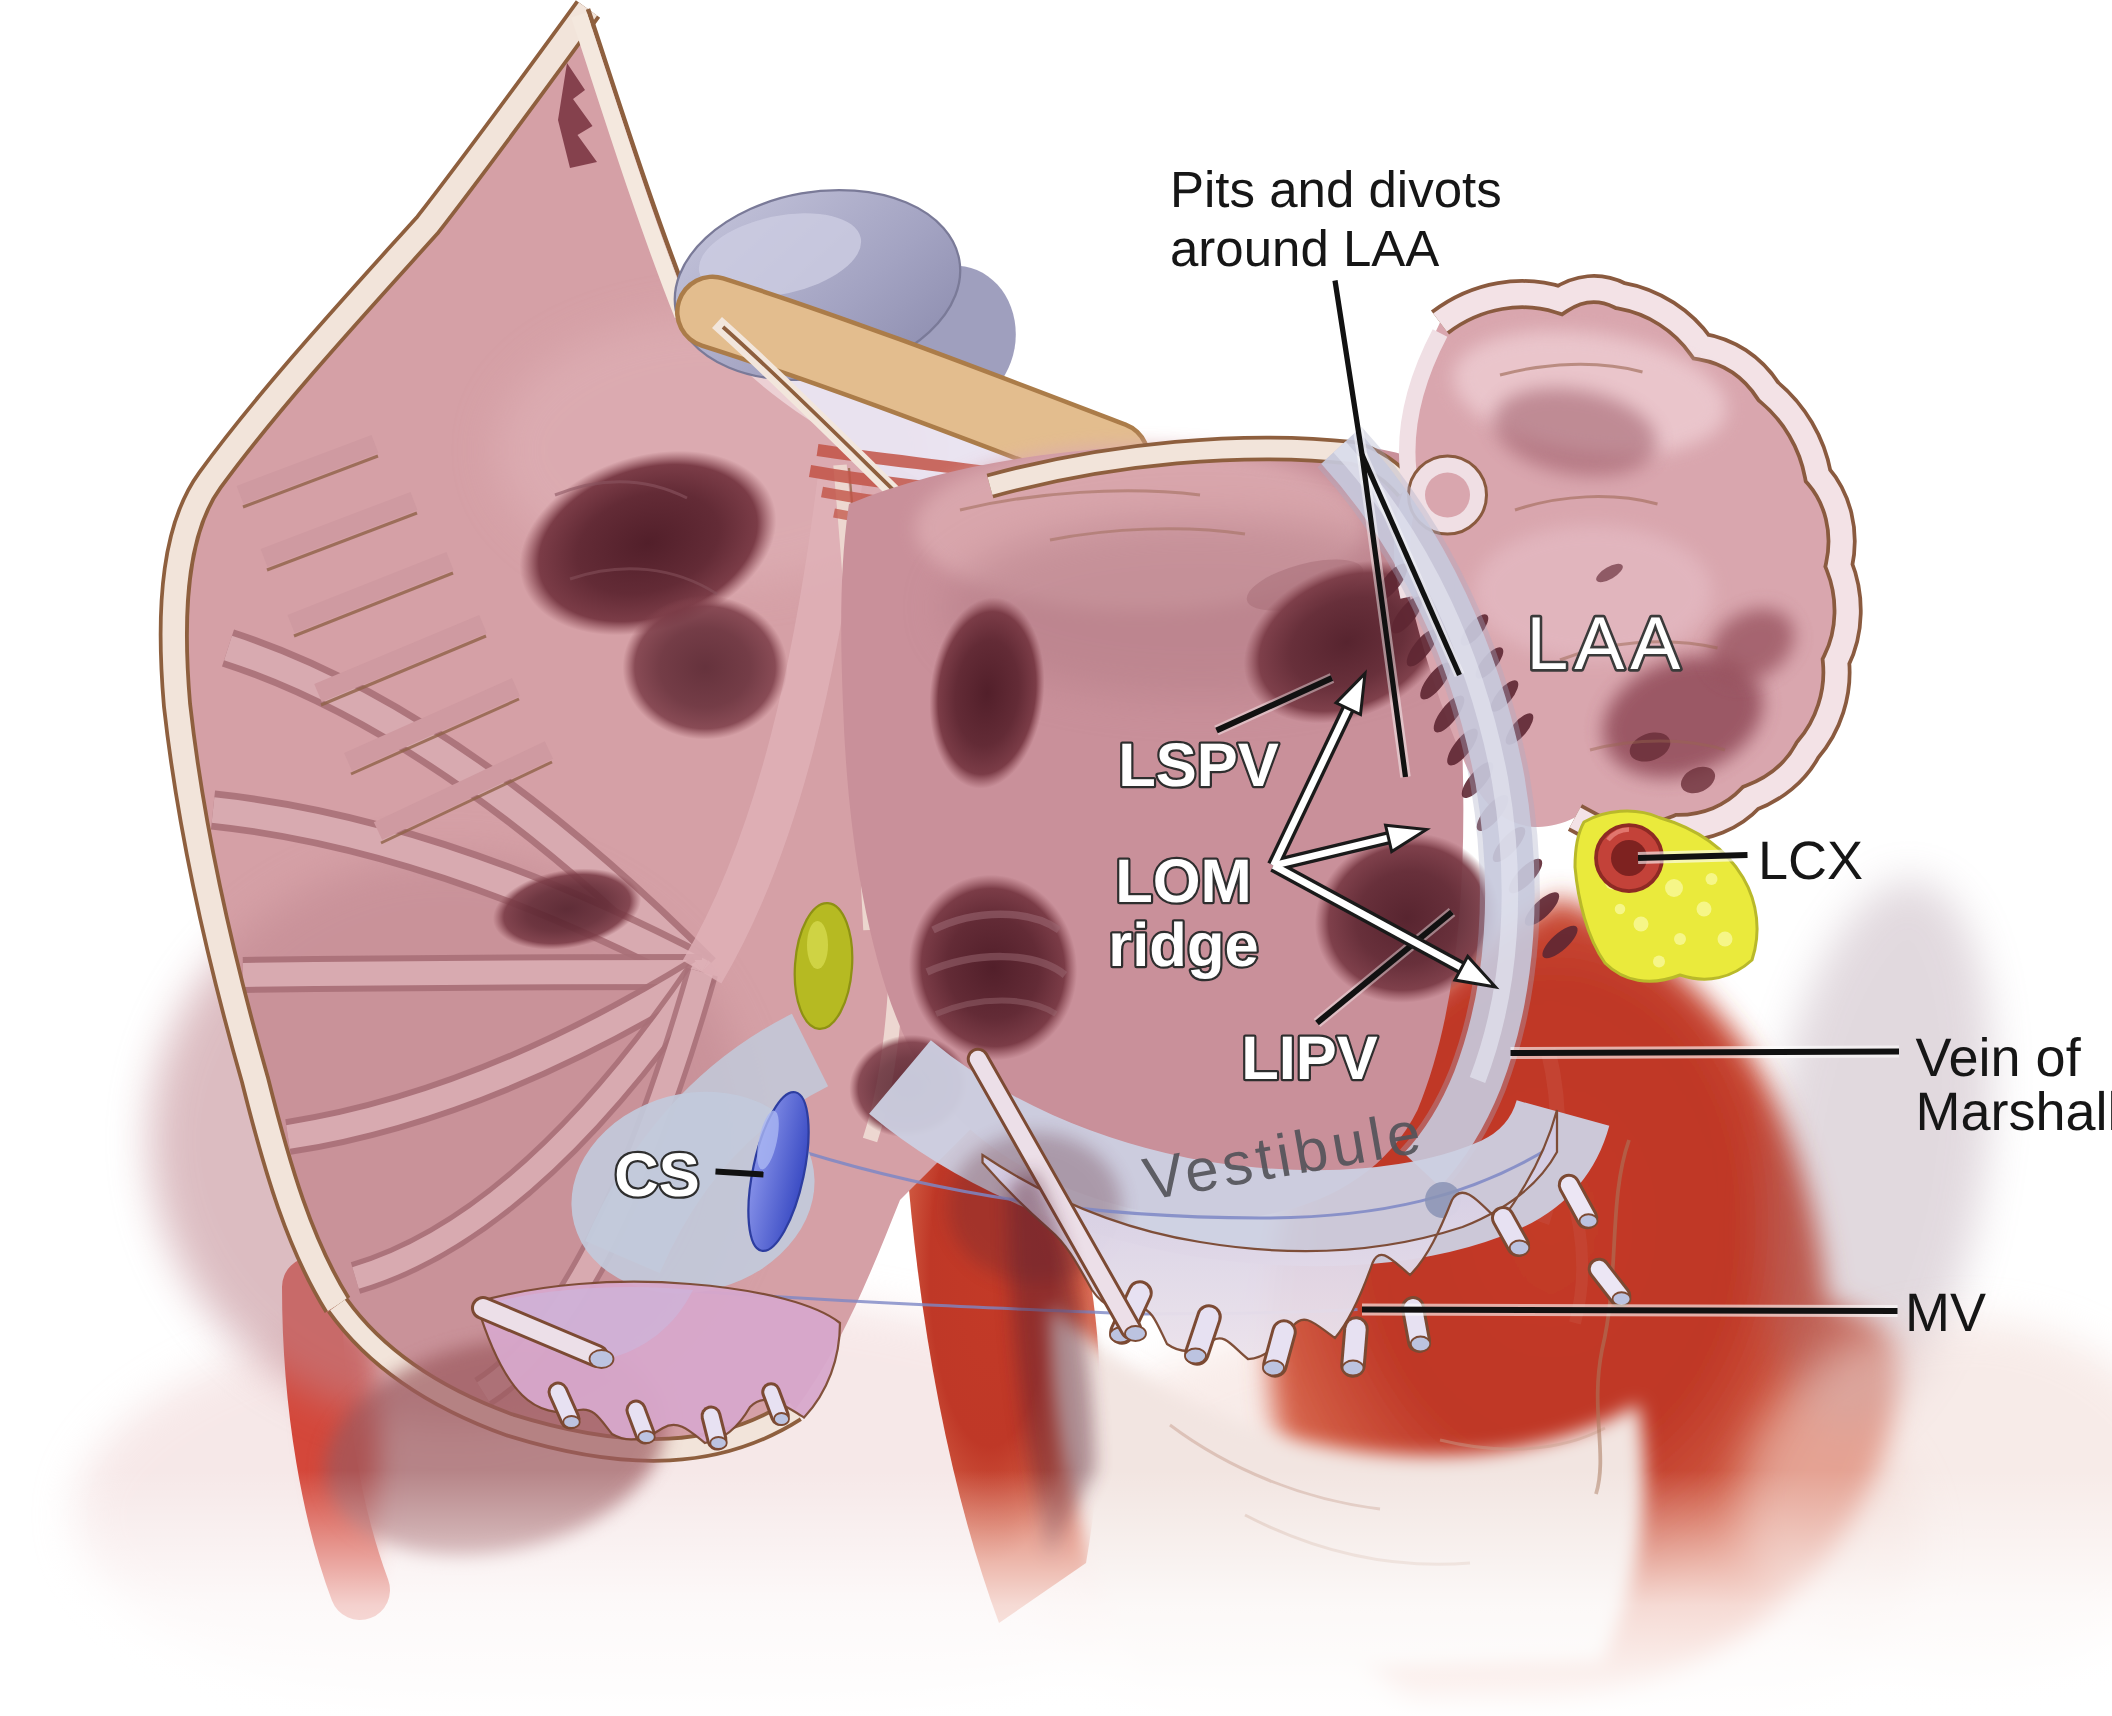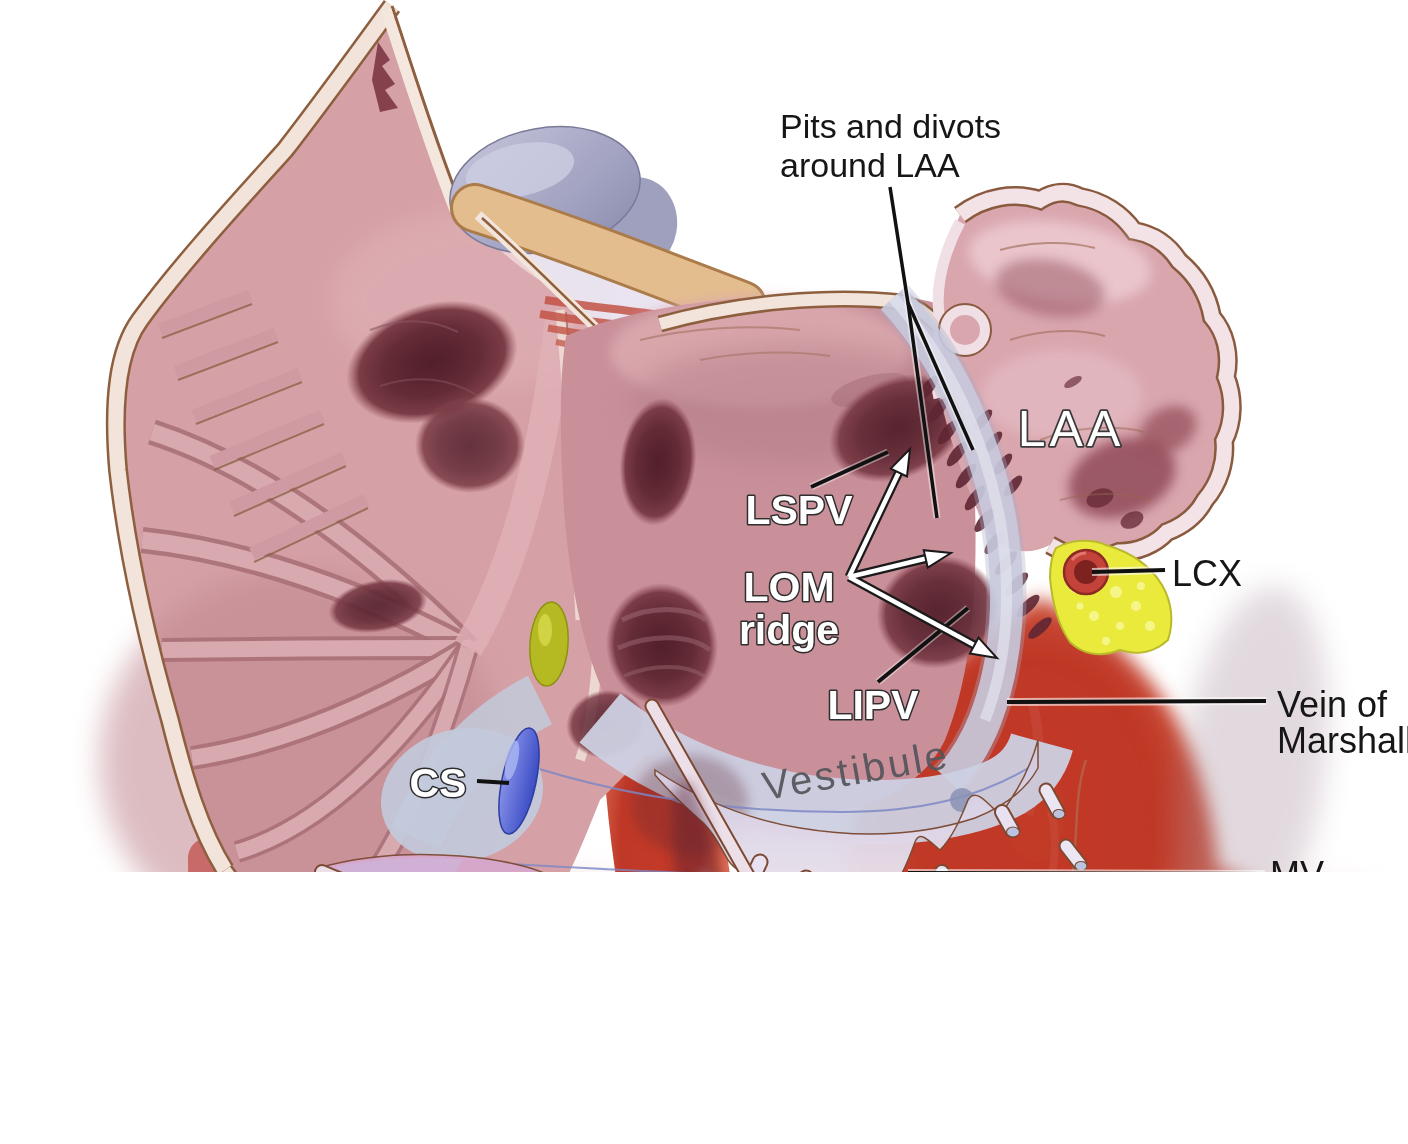--- a/index.html
+++ b/index.html
@@ -1,16 +1,16 @@
 <!DOCTYPE html>
 <html><head>
 <meta charset="utf-8">
 <style>
   html,body{margin:0;padding:0;background:#fff;}
-  .stage{position:relative;width:1408px;height:872px;background:#fff;overflow:hidden;
+  .stage{position:relative;width:1408px;height:1144px;background:#fff;overflow:hidden;
          font-family:"Liberation Sans",sans-serif;}
   svg{position:absolute;left:0;top:0;}
   text{font-family:"Liberation Sans",sans-serif;}
   .lbl-black{fill:#161616;}
   .lbl-white{fill:#ffffff;stroke:#2e2e2e;stroke-width:3px;paint-order:stroke;stroke-linejoin:round;font-weight:700;}
   .lbl-laa{fill:#ffffff;stroke:#3a3a3a;stroke-width:3.5px;paint-order:stroke;stroke-linejoin:round;font-weight:400;}
   .lbl-gray{fill:#54545a;opacity:.92;}
 </style>
 </head>
 <body>

